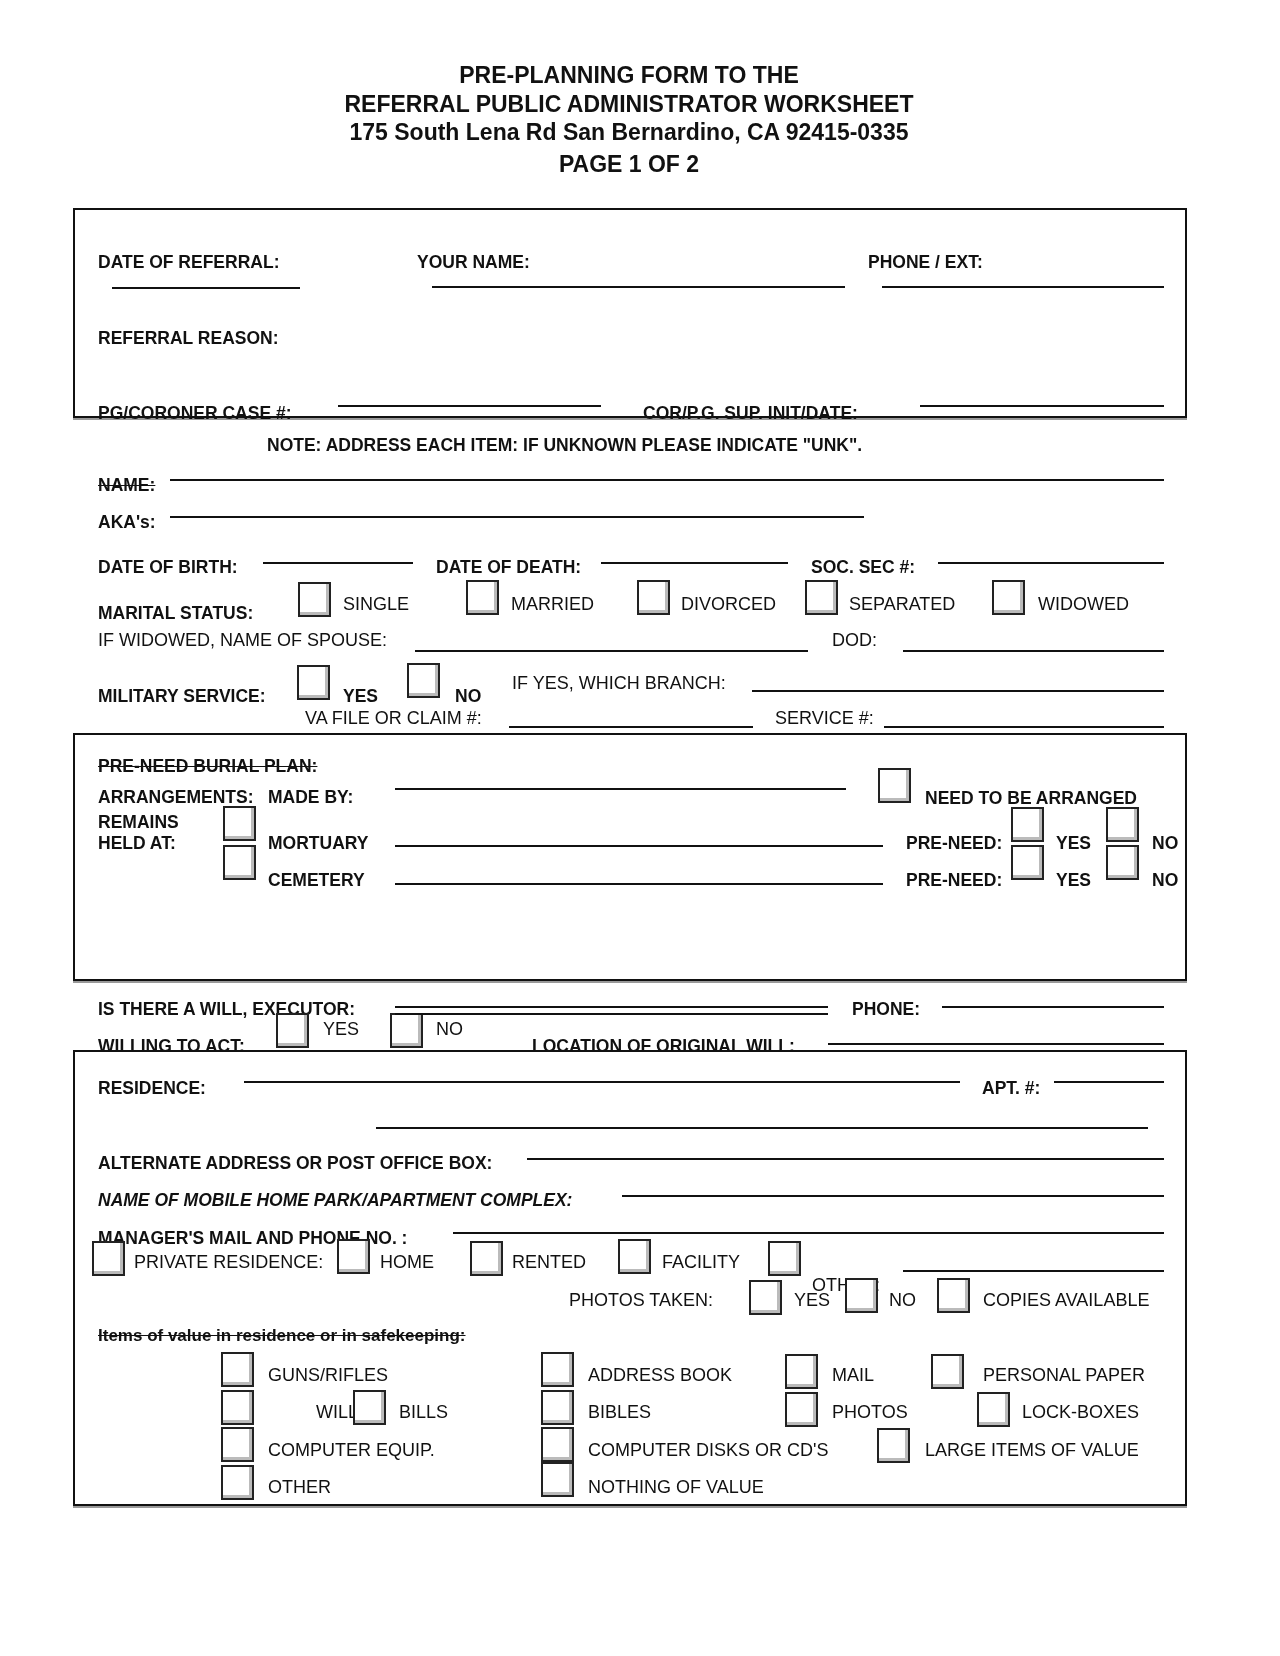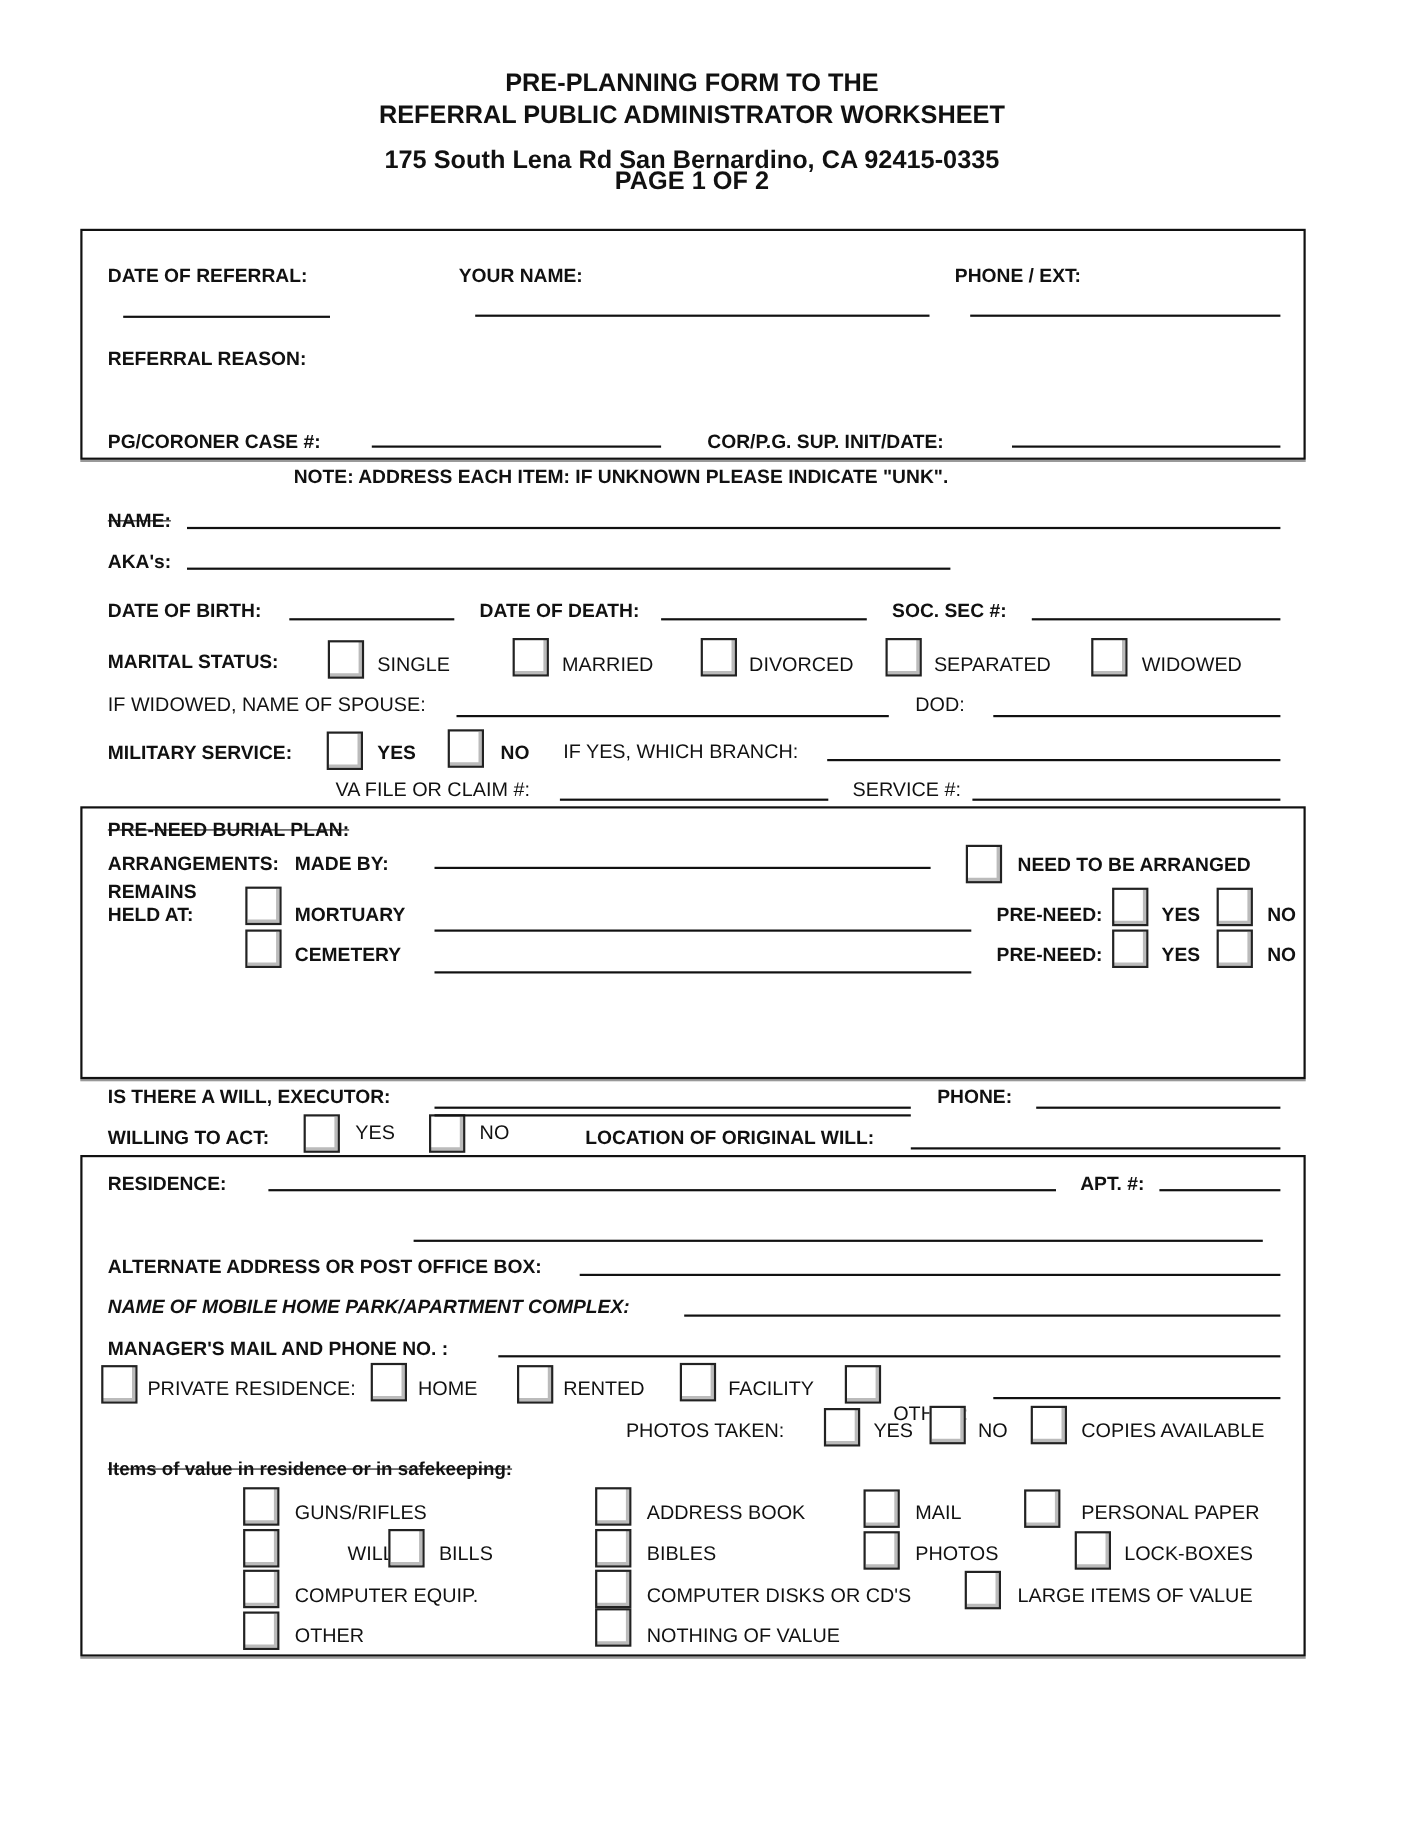--- a/index.html
+++ b/index.html
@@ -1,32 +1,32 @@
 <!DOCTYPE html>
 <html><head>
 <meta charset="utf-8">
 <style>
   html, body { margin:0; padding:0; background:#ffffff; }
   body { width:1280px; height:1656px; position:relative; overflow:hidden; color:#111; font-family:"Liberation Sans", sans-serif; }
   .abs { position:absolute; white-space:nowrap; }
   .title { position:absolute; left:0; width:1258px; text-align:center; font-weight:bold; font-size:23px; letter-spacing:0px; }
-  .b { font-weight:bold; font-size:17.5px; }
+  .b { font-weight:bold; font-size:17.5px;margin-top:12px; }
   .n { font-weight:normal; font-size:18px; }
   .line { position:absolute; height:2px; background:#111; }
   .box { position:absolute; border:2px solid #111; box-shadow:0 2px 0 #999; }
   .cb { position:absolute; width:33px; height:35px; border:2.5px solid #222; box-sizing:border-box; background:#fff;
         box-shadow: inset -3px -3px 0 #bbb; }
   .strike { text-decoration: line-through; }
 </style>
 </head>
 <body>
 
 <div class="title" style="top:62px;">PRE-PLANNING FORM TO THE</div>
 <div class="title" style="top:91px;">REFERRAL PUBLIC ADMINISTRATOR WORKSHEET</div>
-<div class="title" style="top:132px;">175  South Lena Rd San Bernardino, CA 92415-0335</div>
+<div class="title" style="top:119px;">175  South Lena Rd San Bernardino, CA 92415-0335</div>
 <div class="title" style="top:151px;">PAGE 1 OF 2</div>
 
 <div class="box" style="left:73px; top:208px; width:1110px; height:206px;"></div>
 <div class="abs b" style="left:98px; top:240px;">DATE OF REFERRAL:</div>
 <div class="abs b" style="left:417px; top:240px;">YOUR NAME:</div>
 <div class="abs b" style="left:868px; top:240px;">PHONE / EXT:</div>
 <div class="line" style="left:112px; top:287px; width:188px; height:1.5px;"></div>
 <div class="line" style="left:432px; top:286px; width:413px;"></div>
 <div class="line" style="left:882px; top:286px; width:282px;"></div>
 <div class="abs b" style="left:98px; top:316px;">REFERRAL REASON:</div>

